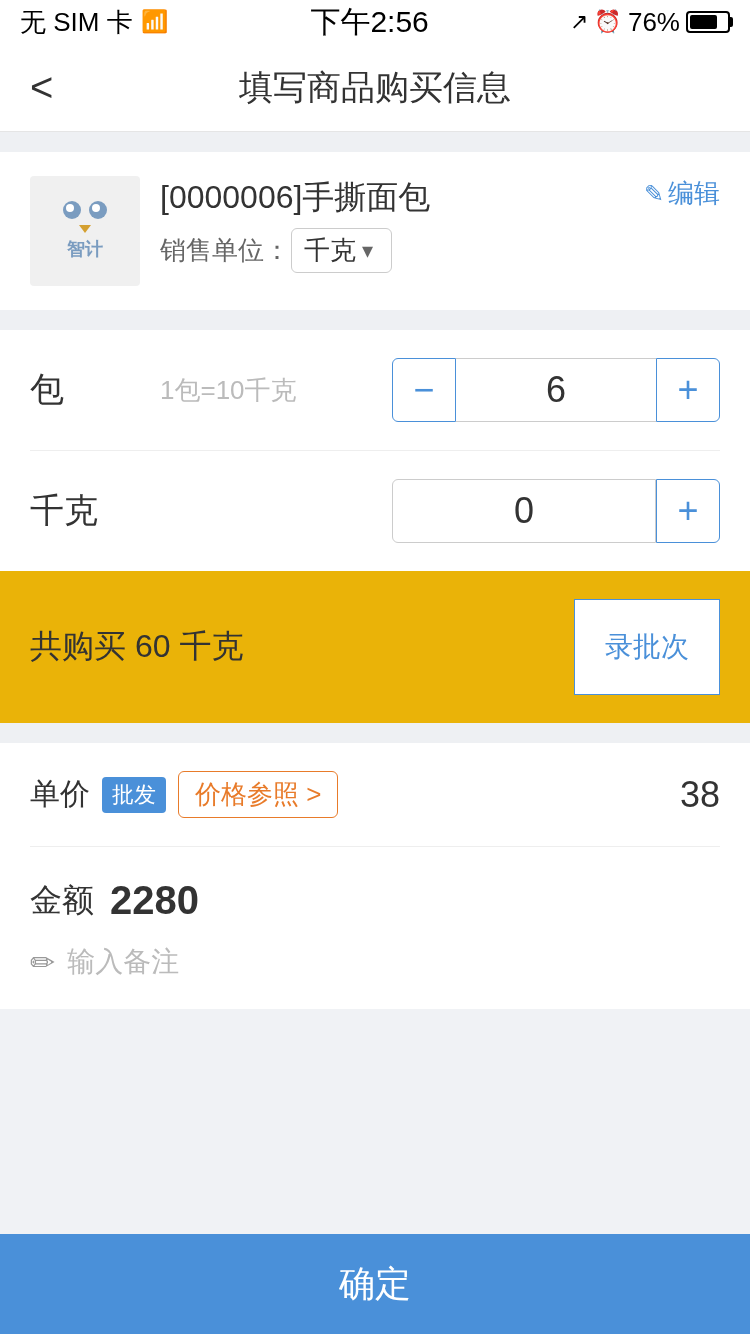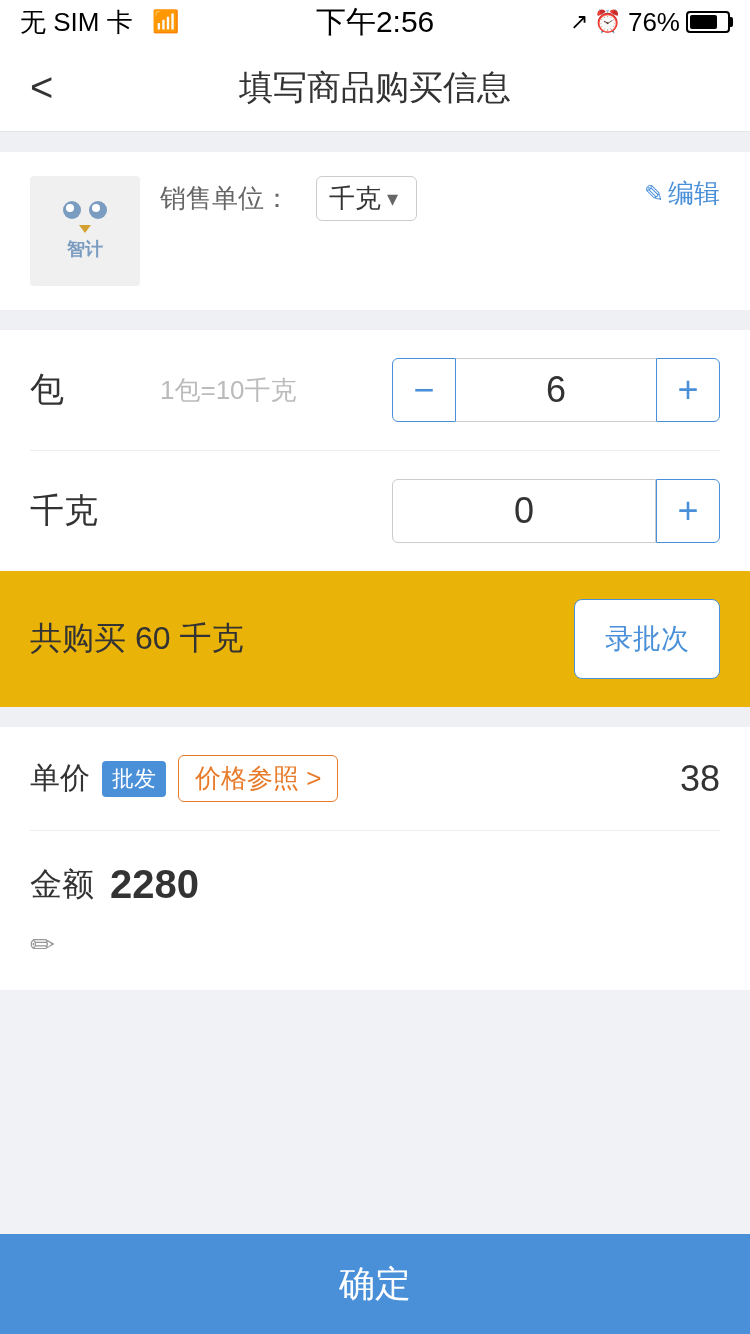--- a/index.html
+++ b/index.html
@@ -16,21 +16,21 @@
     
     .status-bar {
       background: #fff;
       height: 44px;
       display: flex;
       align-items: center;
       justify-content: space-between;
       padding: 0 20px;
       font-size: 28px;
     }
-    .status-left { display: flex; align-items: center; gap: 20px; font-size: 26px; color: #000; }
+    .status-left { display: flex; align-items: center; gap: 9px; font-size: 26px; color: #000; }
     .status-center { font-size: 30px; font-weight: 500; color: #000; }
     .status-right { display: flex; align-items: center; gap: 6px; font-size: 26px; color: #000; }
     .wifi-icon, .signal-icon { font-size: 22px; }
     .battery-bar {
       width: 44px; height: 22px; border: 2px solid #000; border-radius: 4px; position: relative; display: inline-flex; align-items: center; padding: 2px;
     }
     .battery-bar::after { content: ''; display: block; width: 3px; height: 10px; background: #000; position: absolute; right: -5px; top: 50%; transform: translateY(-50%); border-radius: 0 2px 2px 0; }
     .battery-fill { height: 100%; width: 76%; background: #000; border-radius: 2px; }
 
     
@@ -82,21 +82,21 @@
     .owl-eye {
       width: 18px; height: 18px; border-radius: 50%; background: #7a9cc0; position: relative;
     }
     .owl-eye::after { content: ''; width: 8px; height: 8px; background: #fff; border-radius: 50%; position: absolute; top: 3px; left: 3px; }
     .owl-beak { width: 0; height: 0; border-left: 6px solid transparent; border-right: 6px solid transparent; border-top: 8px solid #d4a030; margin-top: 2px; }
     .owl-text { font-size: 18px; color: #7a9cc0; font-weight: bold; }
 
     .product-info { flex: 1; }
     .product-name { font-size: 32px; color: #333; font-weight: 500; margin-bottom: 8px; }
     .product-stock { font-size: 26px; color: #999; margin-bottom: 10px; }
-    .product-unit-row { display: flex; align-items: center; gap: 26px; font-size: 26px; color: #666; }
+    .product-unit-row { display: flex; align-items: center; gap: 1px; font-size: 26px; color: #666; }
     .unit-dropdown {
       border: 1px solid #ccc;
       border-radius: 6px;
       padding: 4px 18px 4px 12px;
       font-size: 26px;
       color: #333;
       position: relative;
       display: inline-flex;
       align-items: center;
       background: #fff;
@@ -162,22 +162,22 @@
       background: #eab308;
       padding: 28px 30px;
       display: flex;
       align-items: center;
       justify-content: space-between;
       margin-top: 0;
     }
     .summary-text { font-size: 32px; color: #333; }
     .batch-btn {
       border: 1.5px solid #4a90d9;
-      border-radius: 8px;
-      padding: 20px 30px;
+      border-radius: 0;
+      padding: 28px 30px;
       color: #4a90d9;
       font-size: 28px;
       background: #fff;
       cursor: pointer;
     }
 
     
     .price-section {
       background: #fff;
       padding: 28px 30px 3px 30px;
@@ -273,20 +273,23 @@
     <div class="product-thumb-inner">
       <div class="owl-eyes">
         <div class="owl-eye"></div>
         <div class="owl-eye"></div>
       </div>
       <div class="owl-beak"></div>
       <span class="owl-text">智计</span>
     </div>
   </div>
   <div class="product-info">
+    <div class="product-name">
+      <span>[0000006]</span><span>手撕面包</span>
+    </div>
     <div class="product-unit-row">
       <span>销售单位：</span>
       <div class="unit-dropdown">千克</div>
     </div>
   </div>
   <div class="edit-btn">
     <span style="font-size:24px;">✎</span>
     <span>编辑</span>
   </div>
 </div>
@@ -333,18 +336,19 @@
   </div>
 </div>
 
 <div class="amount-section">
   <div class="amount-row">
     <span class="amount-label">金额</span>
     <span class="amount-value">2280</span>
   </div>
   <div class="note-row">
     <span class="pencil-icon">✏</span>
+    <span class="note-text">输入备注</span>
   </div>
 </div>
 
 <div class="gray-area"></div>
 
 <button class="confirm-btn">确定</button>
 
 </body></html>

